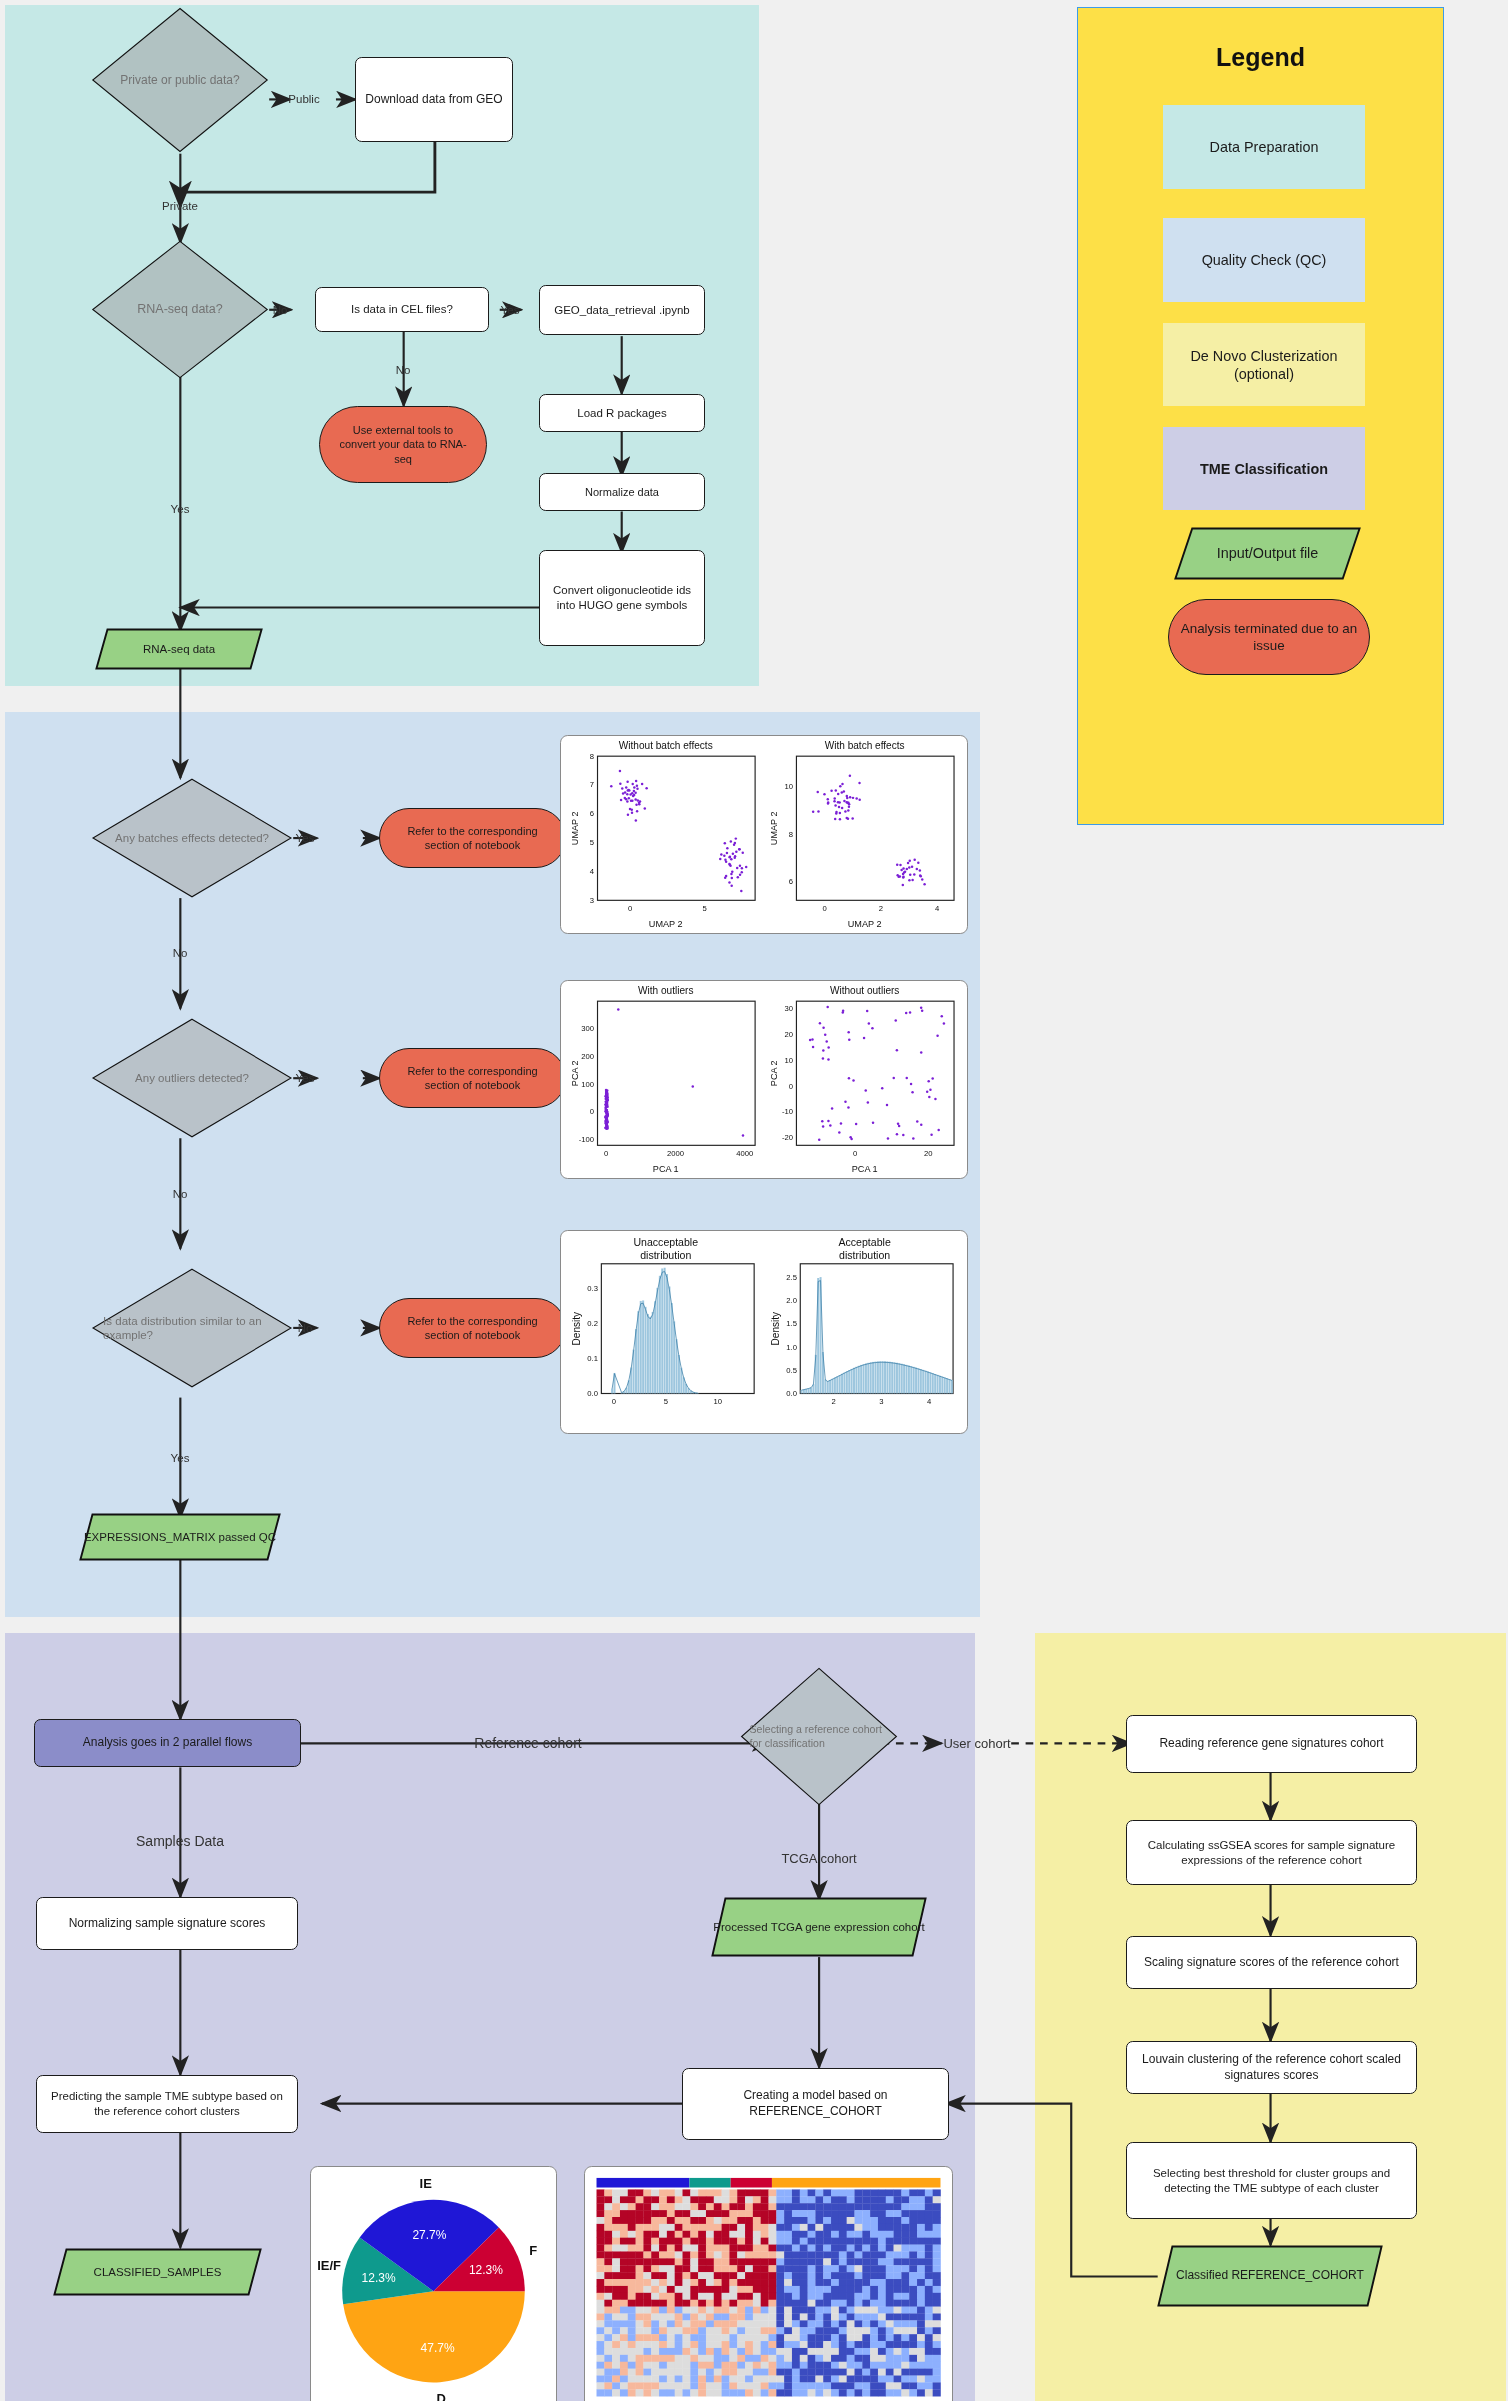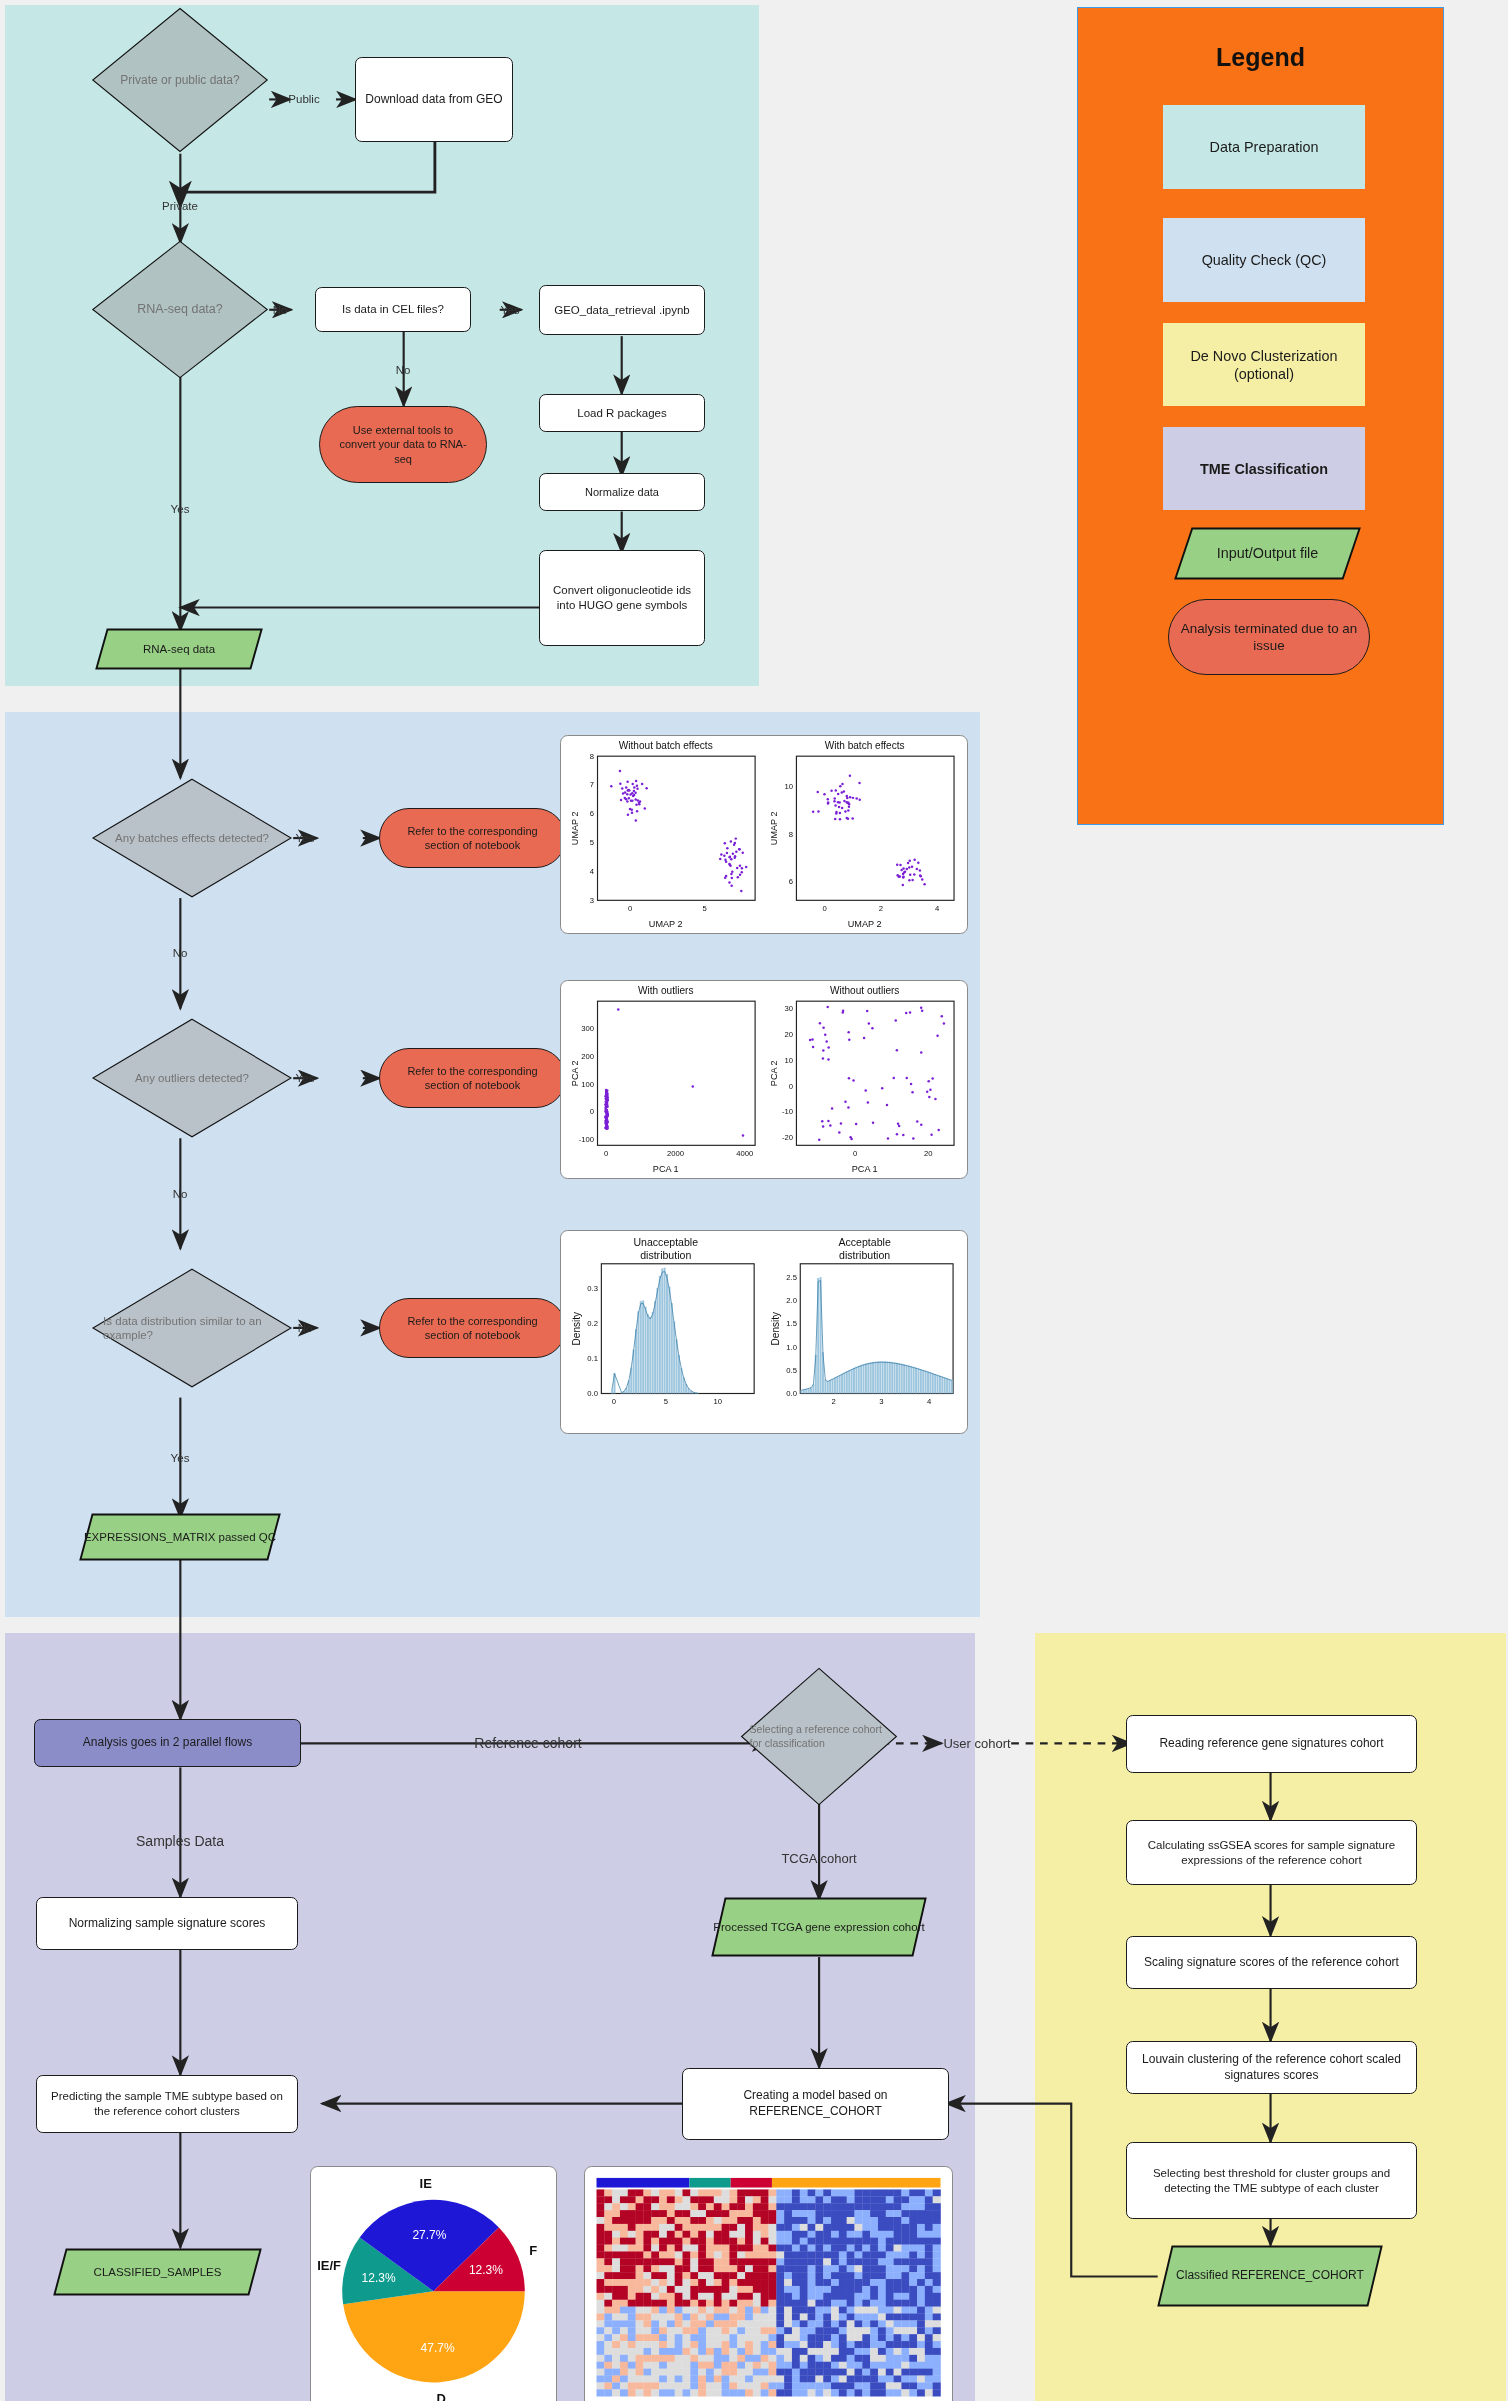--- a/index.html
+++ b/index.html
@@ -30,21 +30,21 @@
   .iowrap svg{position:absolute;inset:0;width:100%;height:100%;}
   .iowrap .iotext{position:absolute;inset:0;display:flex;align-items:center;
      justify-content:center;text-align:center;line-height:1.3;color:#1b1b1b;}
 
   
   .edges{position:absolute;left:0;top:0;width:1509px;height:2446px;pointer-events:none;}
 
   .elabel{position:absolute;color:#333;background:transparent;white-space:nowrap;
           transform:translate(-50%,-50%);}
 
-  .legendbox{position:absolute;background:#f97316;border:1.9px solid #3d9be9;}
+  .legendbox{position:absolute;background:#fde047;border:1.9px solid #3d9be9;}
   .legend-title{position:absolute;width:100%;text-align:center;font-weight:bold;color:#111;}
   .lg{position:absolute;box-sizing:border-box;display:flex;align-items:center;
       justify-content:center;text-align:center;line-height:1.25;color:#1b1b1b;}
 
   
   .chartpanel{position:absolute;}
 </style>
 </head>
 <body>
 
@@ -135,21 +135,21 @@
     <span>Download data from GEO</span>
   </div>
 
   <div class="diamond" style="left:91px;top:240px;width:178px;height:139px;font-size:12.5px;">
     <svg viewBox="0 0 100 100" preserveAspectRatio="none">
       <polygon points="50,1 99,50 50,99 1,50" fill="#b1c2c2" stroke="#111" stroke-width="1.1" vector-effect="non-scaling-stroke"></polygon>
     </svg>
     <div class="dtext">RNA-seq data?</div>
   </div>
 
-  <div class="node proc" style="left:315px;top:287px;width:156px;height:45px;font-size:11.5px;">
+  <div class="node proc" style="left:315px;top:287px;width:174px;height:45px;font-size:11.5px;">
     <span>Is data in CEL files?</span>
   </div>
 
   <div class="node proc" style="left:539px;top:285px;width:166px;height:50px;font-size:11.5px;">
     <span>GEO_data_retrieval .ipynb</span>
   </div>
 
   <div class="node term" style="left:319px;top:406px;width:168px;height:77px;font-size:11px;padding:0 13.4px;">
     <span>Use external tools to convert your data to RNA-seq</span>
   </div>

